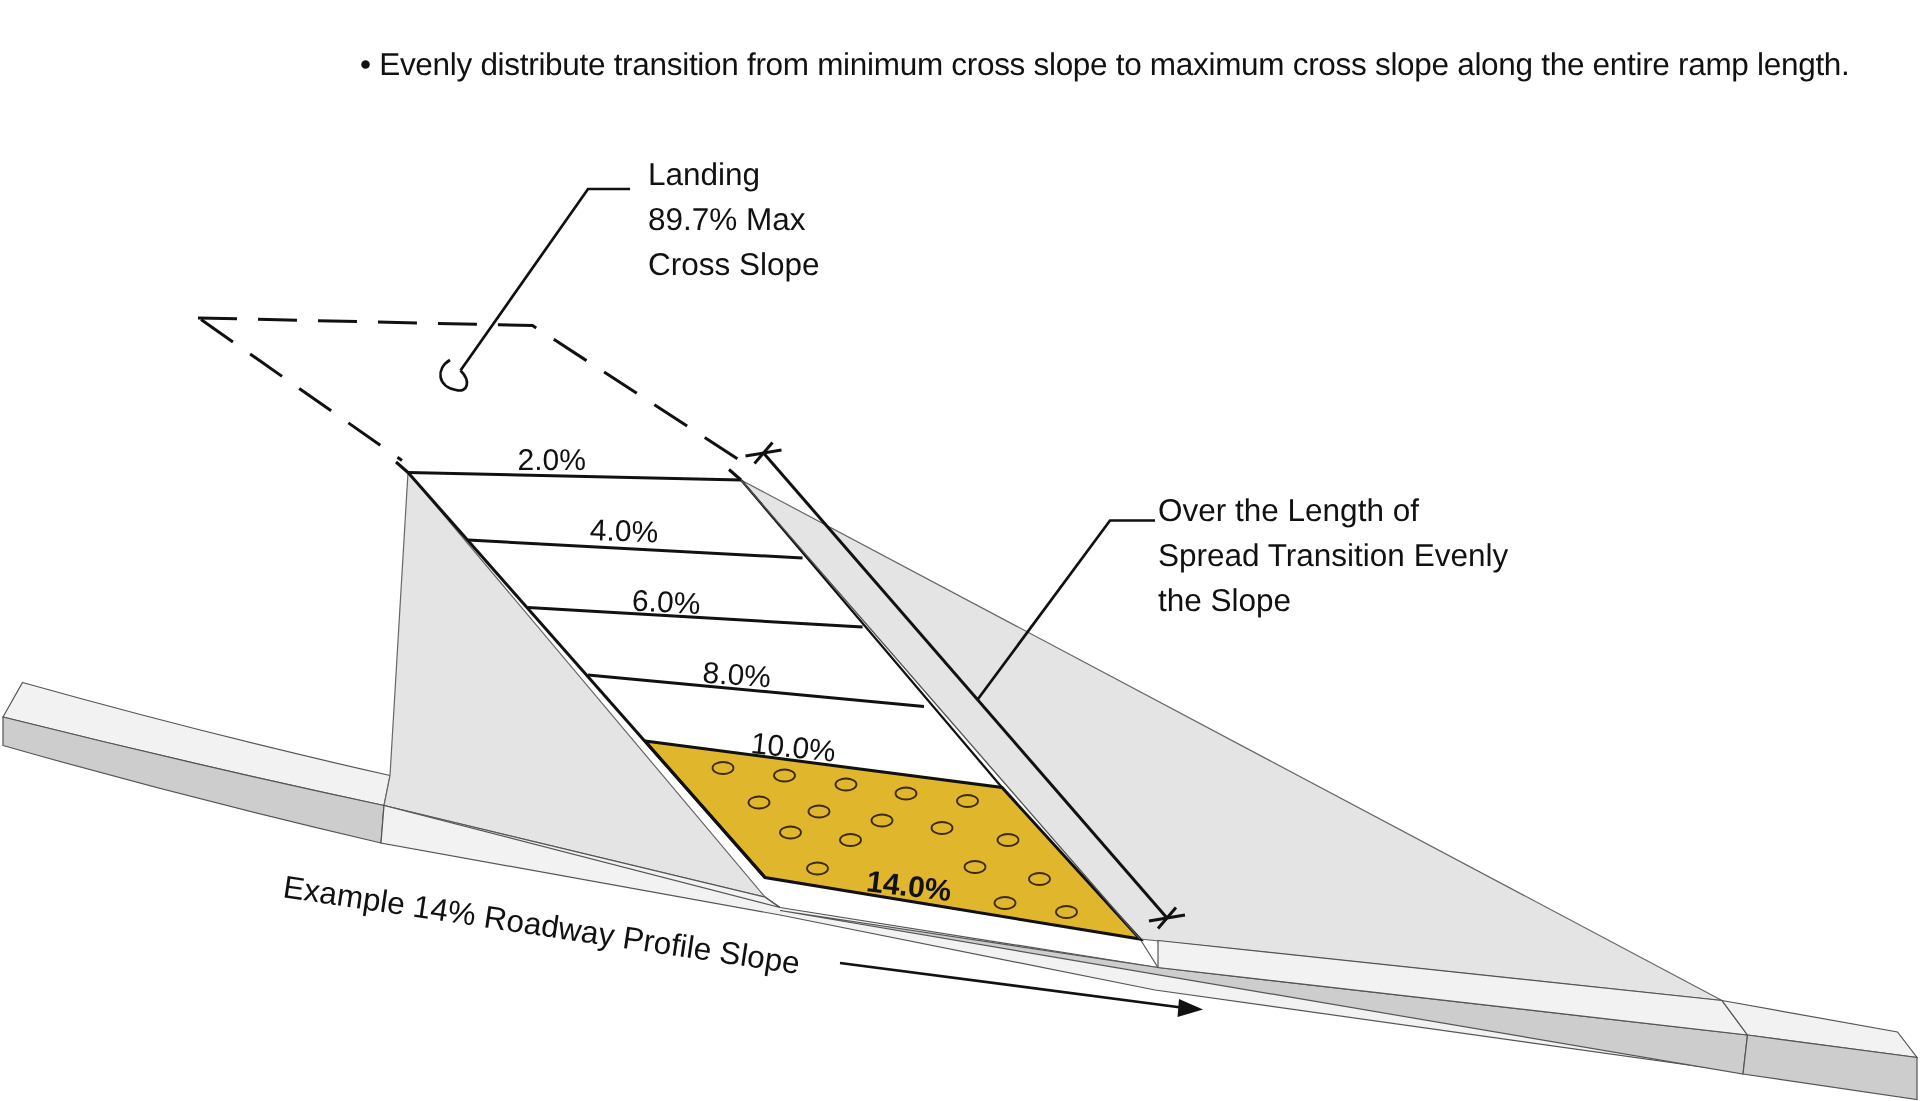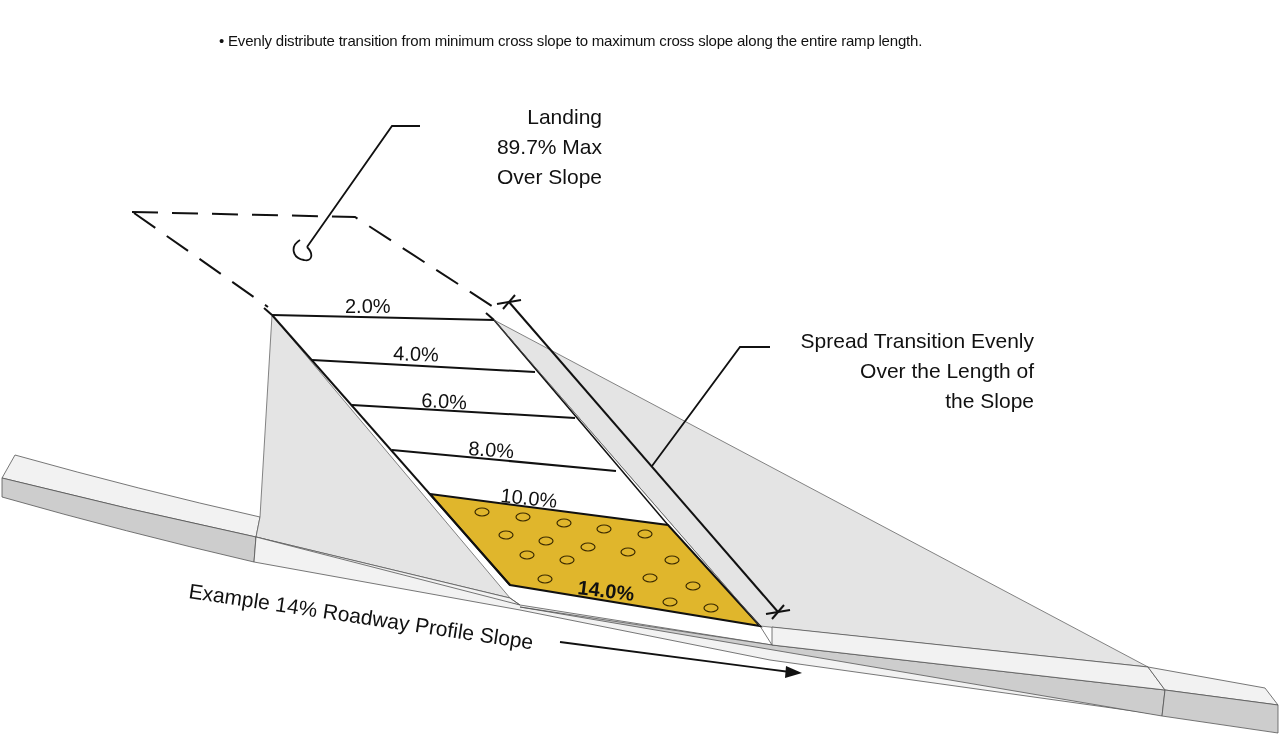--- a/index.html
+++ b/index.html
@@ -1,20 +1,20 @@
 <!DOCTYPE html>
 <html><head>
 <meta charset="utf-8">
 <style>
   html, body { margin: 0; padding: 0; background: #ffffff; }
   body { width: 1280px; height: 734px; overflow: hidden; position: relative; font-family: "Liberation Sans", sans-serif; }
-  .note { position: absolute; left: 219px; top: 32px; font-size: 15px; color: #111; white-space: nowrap; letter-spacing: -0.2px; }
+  .note { position: absolute; left: 240px; top: 32px; font-size: 21px; color: #111; white-space: nowrap; letter-spacing: -0.2px; }
   svg { position: absolute; left: 0; top: 0; }
   .lbl { font-family: "Liberation Sans", sans-serif; fill: #111; }
-  .callout { position: absolute; text-align: right; font-size: 21px; line-height: 30px; color: #111; white-space: nowrap; }
+  .callout { position: absolute; text-align: left; font-size: 21px; line-height: 30px; color: #111; white-space: nowrap; }
 </style>
 </head>
 <body>
 
 <div class="note">
   <span>•</span>
   <span>Evenly distribute transition from minimum cross slope to maximum cross slope along the entire ramp length.</span>
 </div>
 
 <svg width="1280" height="734" viewBox="0 0 1280 734">
@@ -110,20 +110,20 @@
   <text class="lbl" x="468" y="455" font-size="20" transform="rotate(4 468 455)">8.0%</text>
   <text class="lbl" x="500" y="502" font-size="20" transform="rotate(6 500 502)">10.0%</text>
   <text class="lbl" x="577" y="594" font-size="20" font-weight="bold" transform="rotate(7 577 594)">14.0%</text>
 
   <text class="lbl" x="188" y="598" font-size="21" transform="rotate(8.5 188 598)">Example 14% Roadway Profile Slope</text>
 </svg>
 
 <div class="callout" style="left:432px; top:102px; width:170px;">
   <div>Landing</div>
   <div>89.7% Max</div>
-  <div>Over Slope</div>
+  <div>Cross Slope</div>
 </div>
 
 <div class="callout" style="left:772px; top:326px; width:262px;">
+  <div>Over the Length of</div>
   <div>Spread Transition Evenly</div>
-  <div>Over the Length of</div>
   <div>the Slope</div>
 </div>
 
 </body></html>

